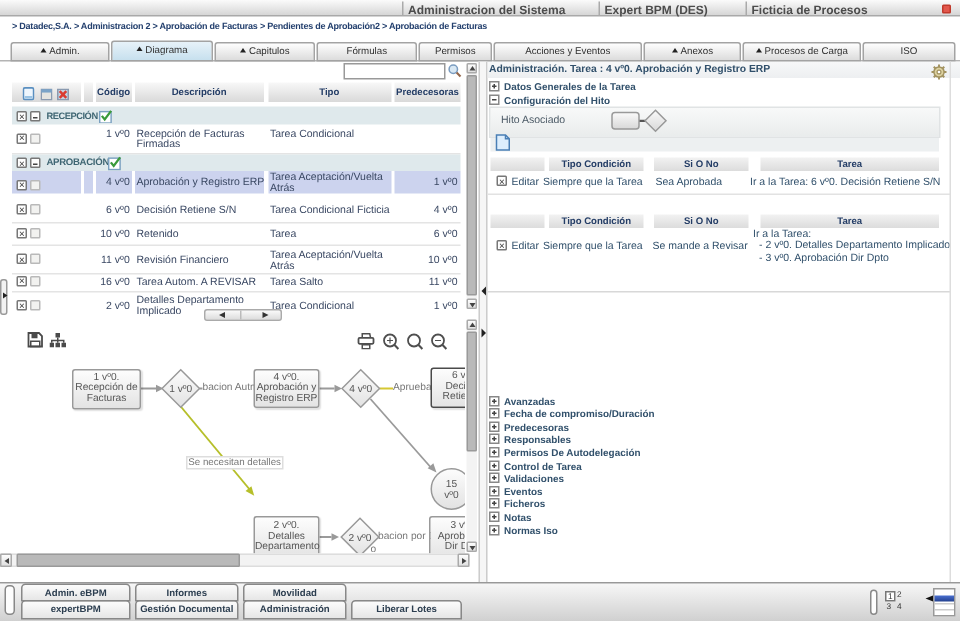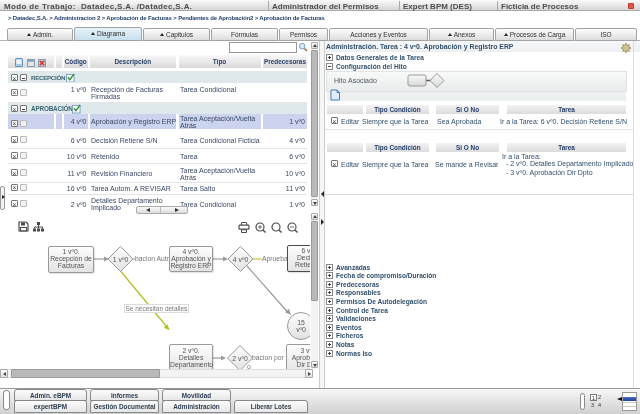--- a/index.html
+++ b/index.html
@@ -45,23 +45,22 @@
 .rhdrc{position:absolute;background:linear-gradient(#f2f2f2,#dcdcdc);color:#243d66;font-weight:bold;text-align:center;font-size:6.4px;height:9.5px;line-height:9.5px;}
 .rtxt{position:absolute;font-size:7px;color:#31506b;white-space:nowrap;}
 .rtxt.nv{font-size:6.6px;}
 
 #footer{left:0;top:388px;width:640px;height:26px;background:linear-gradient(#f7f7f7,#d0d0d0);border-top:1px solid #999;}
 .fbtn{position:absolute;background:linear-gradient(#fcfcfc,#e6e6e6);border:1px solid #888;border-radius:3px 3px 0 0;font-size:6.4px;font-weight:bold;color:#2c3e50;text-align:center;white-space:nowrap;overflow:hidden;}
 </style></head>
 <body>
 
 <div id="topbar" class="abs">
- <span class="seg" style="left:4px;letter-spacing:0.35px;">Modo de Trabajo:&nbsp; Datadec,S.A. /Datadec,S.A.</span>
  <span class="sep" style="left:268px;"></span>
- <span class="seg" style="left:272px;">Administrador del Permisos</span>
+ <span class="seg" style="left:272px;">Administracion del Sistema</span>
  <span class="sep" style="left:399px;"></span>
  <span class="seg" style="left:403px;">Expert BPM (DES)</span>
  <span class="sep" style="left:497px;"></span>
  <span class="seg" style="left:501px;">Ficticia de Procesos</span>
  <span class="red"></span>
 </div>
 
 <div id="crumb" class="abs">&gt; Datadec,S.A. &gt; Administracion 2 &gt; Aprobación de Facturas &gt; Pendientes de Aprobación2 &gt; Aprobación de Facturas</div>
 
 <div id="tabline" class="abs"></div>

